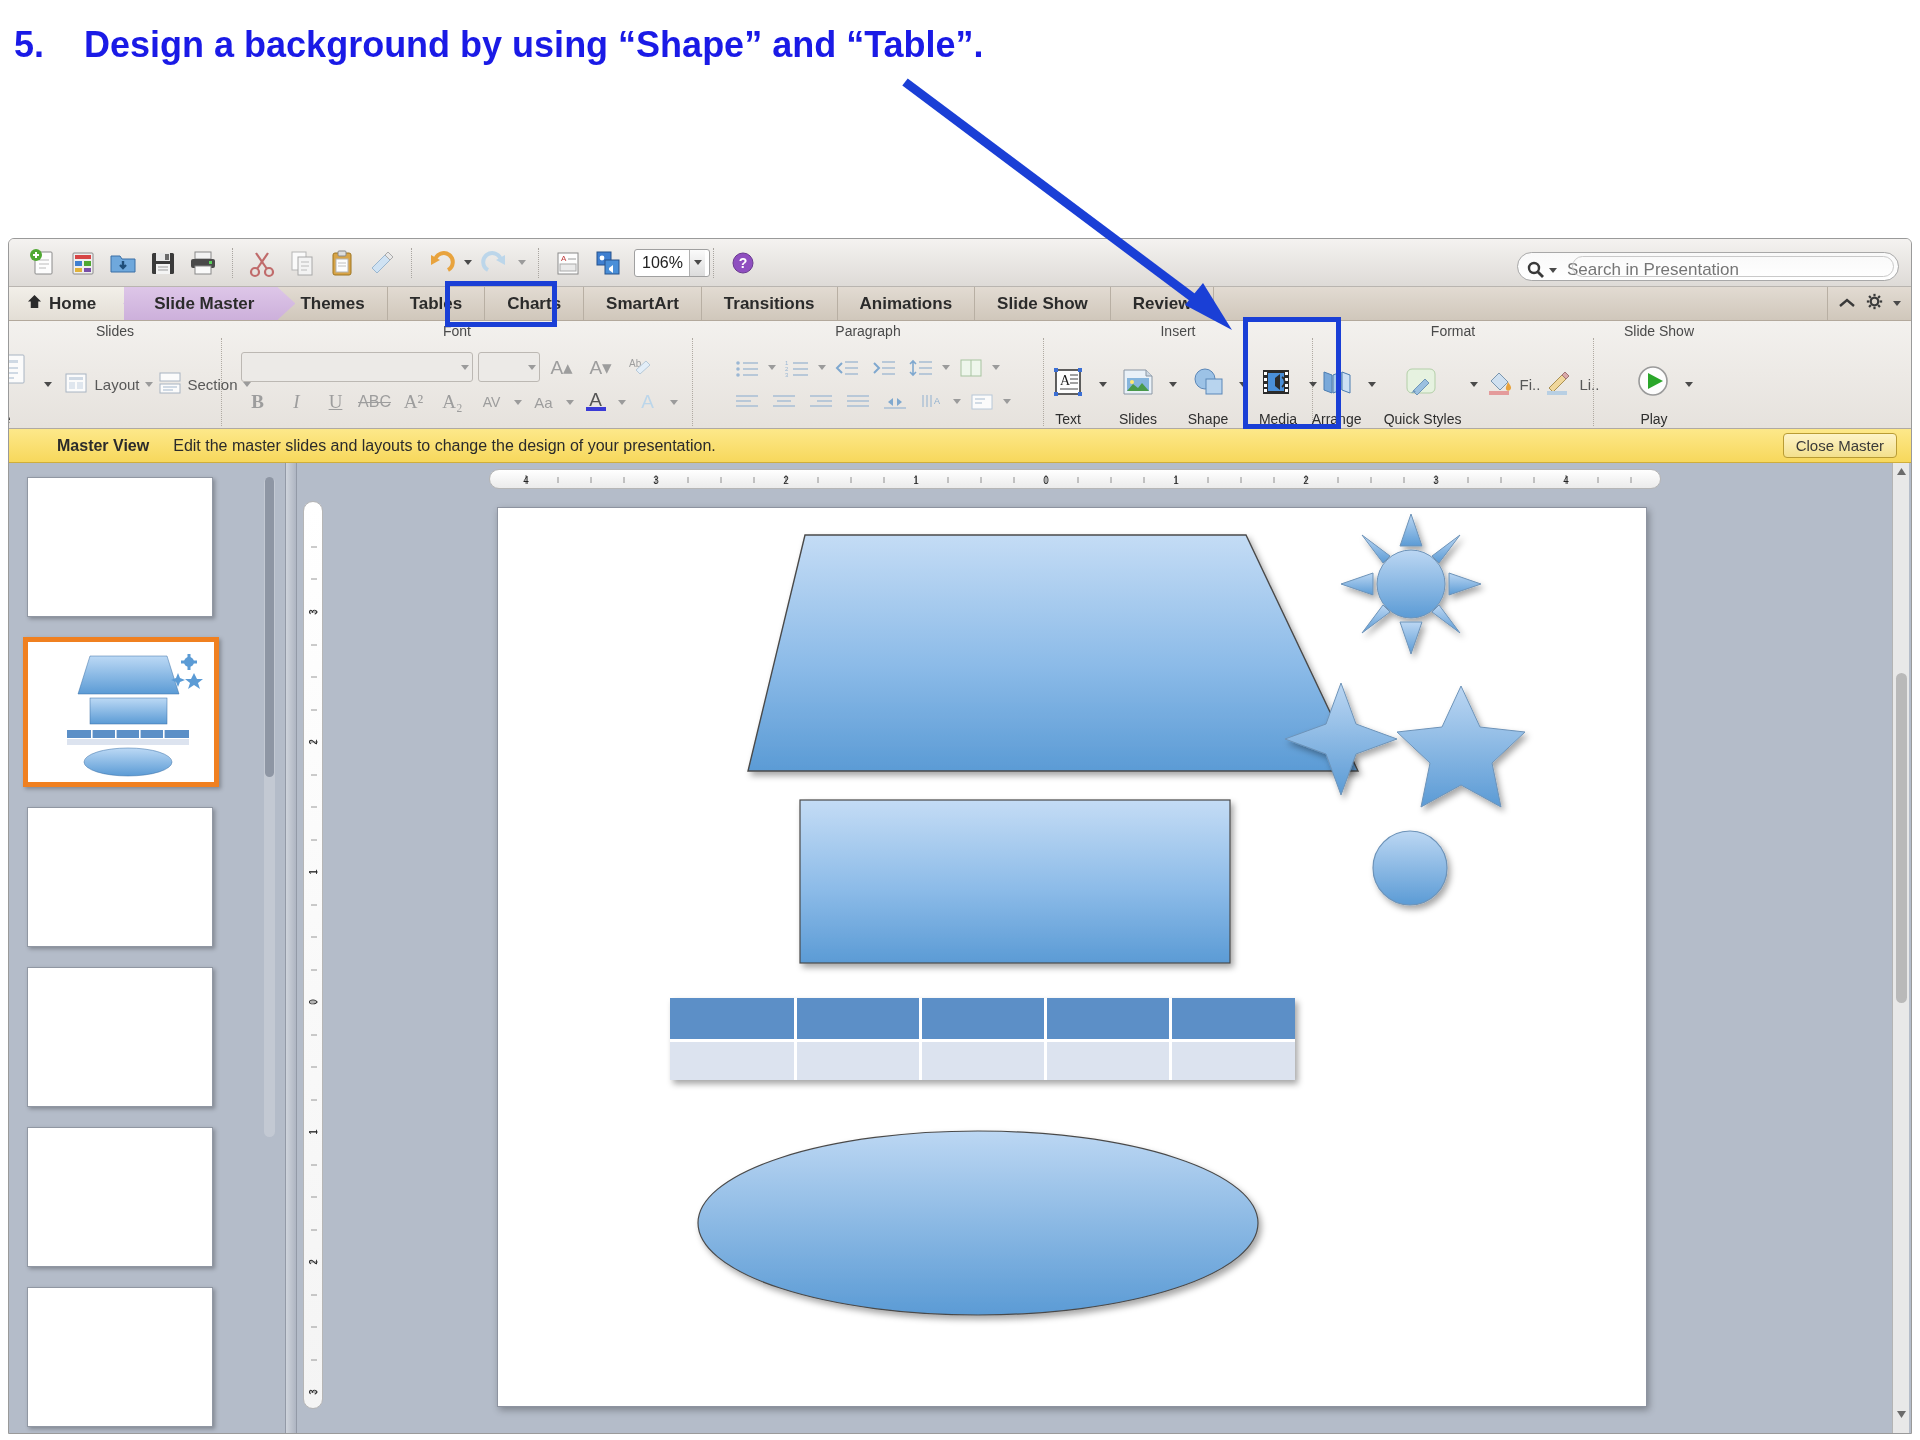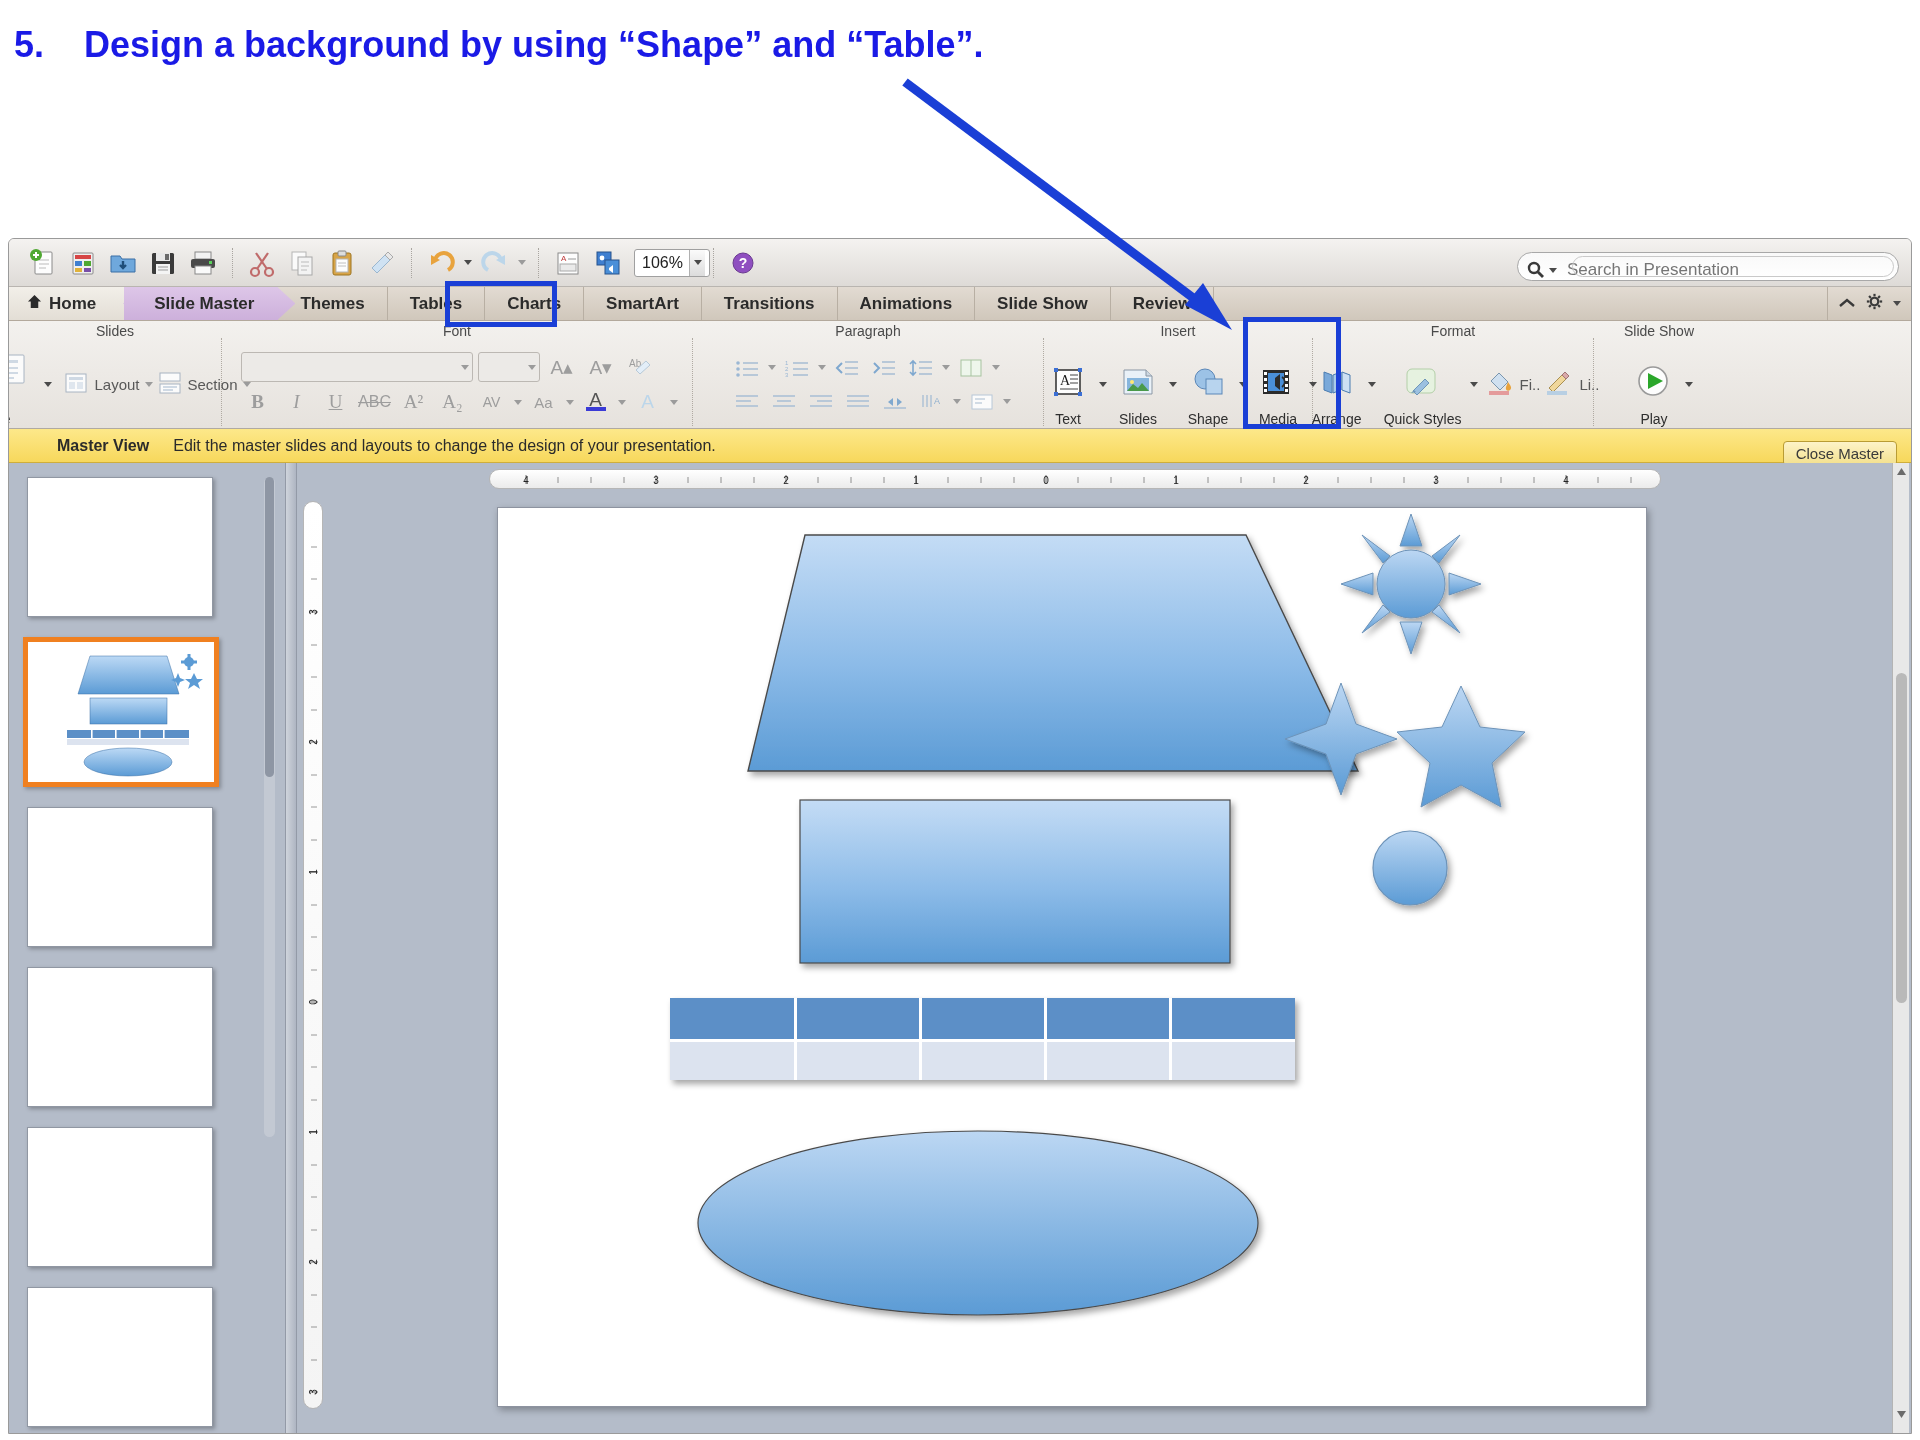--- a/index.html
+++ b/index.html
@@ -181,21 +181,21 @@
   
   .masterbar {
     position:relative; height:34px;
     background:linear-gradient(to bottom,#fde88a,#f7d85c);
     border-bottom:1px solid #cfae3b;
     display:flex; align-items:center; gap:24px; padding-left:48px;
     font-size:16px; color:#2b2b2b;
   }
   .masterbar b { font-weight:bold; }
   .close-master {
-    position:absolute; right:14px; top:12px; height:25px;
+    position:absolute; right:14px; top:4px; height:25px;
     padding:0 12px; display:flex; align-items:center;
     background:linear-gradient(to bottom,#fdf3c8,#f3e08c);
     border:1px solid #b99c34; border-radius:4px;
     font-size:15px; color:#3a3a3a;
   }
 
   
   .work {
     position:relative; height:975px; display:flex;
     background:#b4bcc9;

